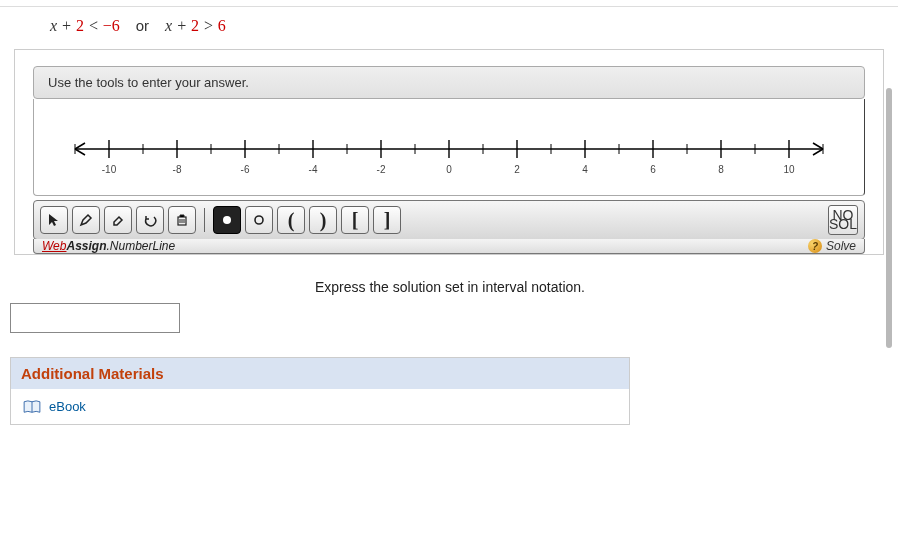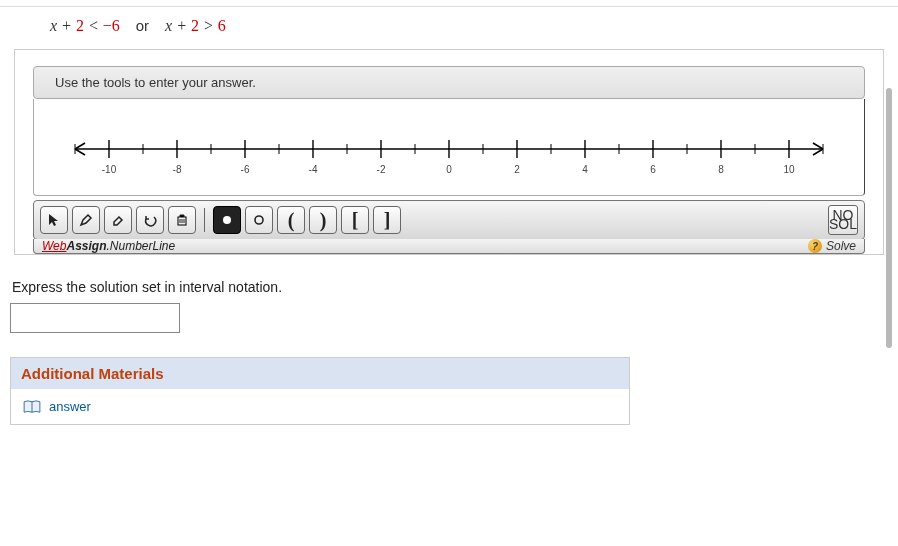--- a/index.html
+++ b/index.html
@@ -30,21 +30,21 @@
     .widget-box {
       border: 1px solid #ccc;
       padding: 16px 18px 0 18px;
       margin: 0 4px 0 4px;
       background: #fff;
     }
     .instruction-bar {
       border: 1px solid #aaa;
       background: linear-gradient(#efefef, #e1e1e1);
       border-radius: 4px;
-      padding: 8px 21px;
+      padding: 8px 14px;
       font-size: 13px;
       color: #333;
     }
     .numberline-area {
       border-left: 1px solid #aaa;
       border-right: 1px solid #404040;
       border-bottom: 1px solid #aaa;
       border-bottom-left-radius: 4px;
       border-bottom-right-radius: 4px;
       padding: 22px 12px 4px 12px;
@@ -105,21 +105,21 @@
     .help-btn {
       display: flex; align-items: center; gap: 4px;
       cursor: pointer; font-size: 12px; color: #333;
     }
     .help-btn .qicon {
       width: 14px; height: 14px; border-radius: 50%;
       background: radial-gradient(circle at 30% 30%, #f9d46b, #d68a12);
       display: inline-flex; align-items: center; justify-content: center;
       font-size: 10px; font-weight: bold; color: #5a3b00;
     }
-    .interval-prompt { margin: 24px 0 8px 2px; color: #222; }
+    .interval-prompt { margin: 24px 0 8px 2px; color: #222; text-align: center; }
     .text-input {
       border: 1px solid #888;
       width: 170px; height: 30px;
       padding: 2px 4px;
       font-family: Verdana, Arial, sans-serif;
       font-size: 14px;
       background:#fff;
     }
     .materials {
       margin-top: 24px;
@@ -264,18 +264,18 @@
   <div class="interval-prompt">Express the solution set in interval notation.</div>
   <input type="text" class="text-input" value="" style="">
 
   <div class="materials">
     <div class="materials-header">Additional Materials</div>
     <div class="materials-body">
       <svg class="book-icon" viewBox="0 0 20 16">
         <path d="M1 2 Q5 0 10 2 Q15 0 19 2 L19 14 Q15 12 10 14 Q5 12 1 14 Z" fill="#e9f1fa" stroke="#2a5fa3" stroke-width="1"></path>
         <path d="M10 2 L10 14" stroke="#2a5fa3" stroke-width="1"></path>
       </svg>
-      <span class="ebook-link">answer</span>
+      <span class="ebook-link">eBook</span>
     </div>
   </div>
 </div>
 
 <div class="scroll-stub"></div>
 
 </body></html>

